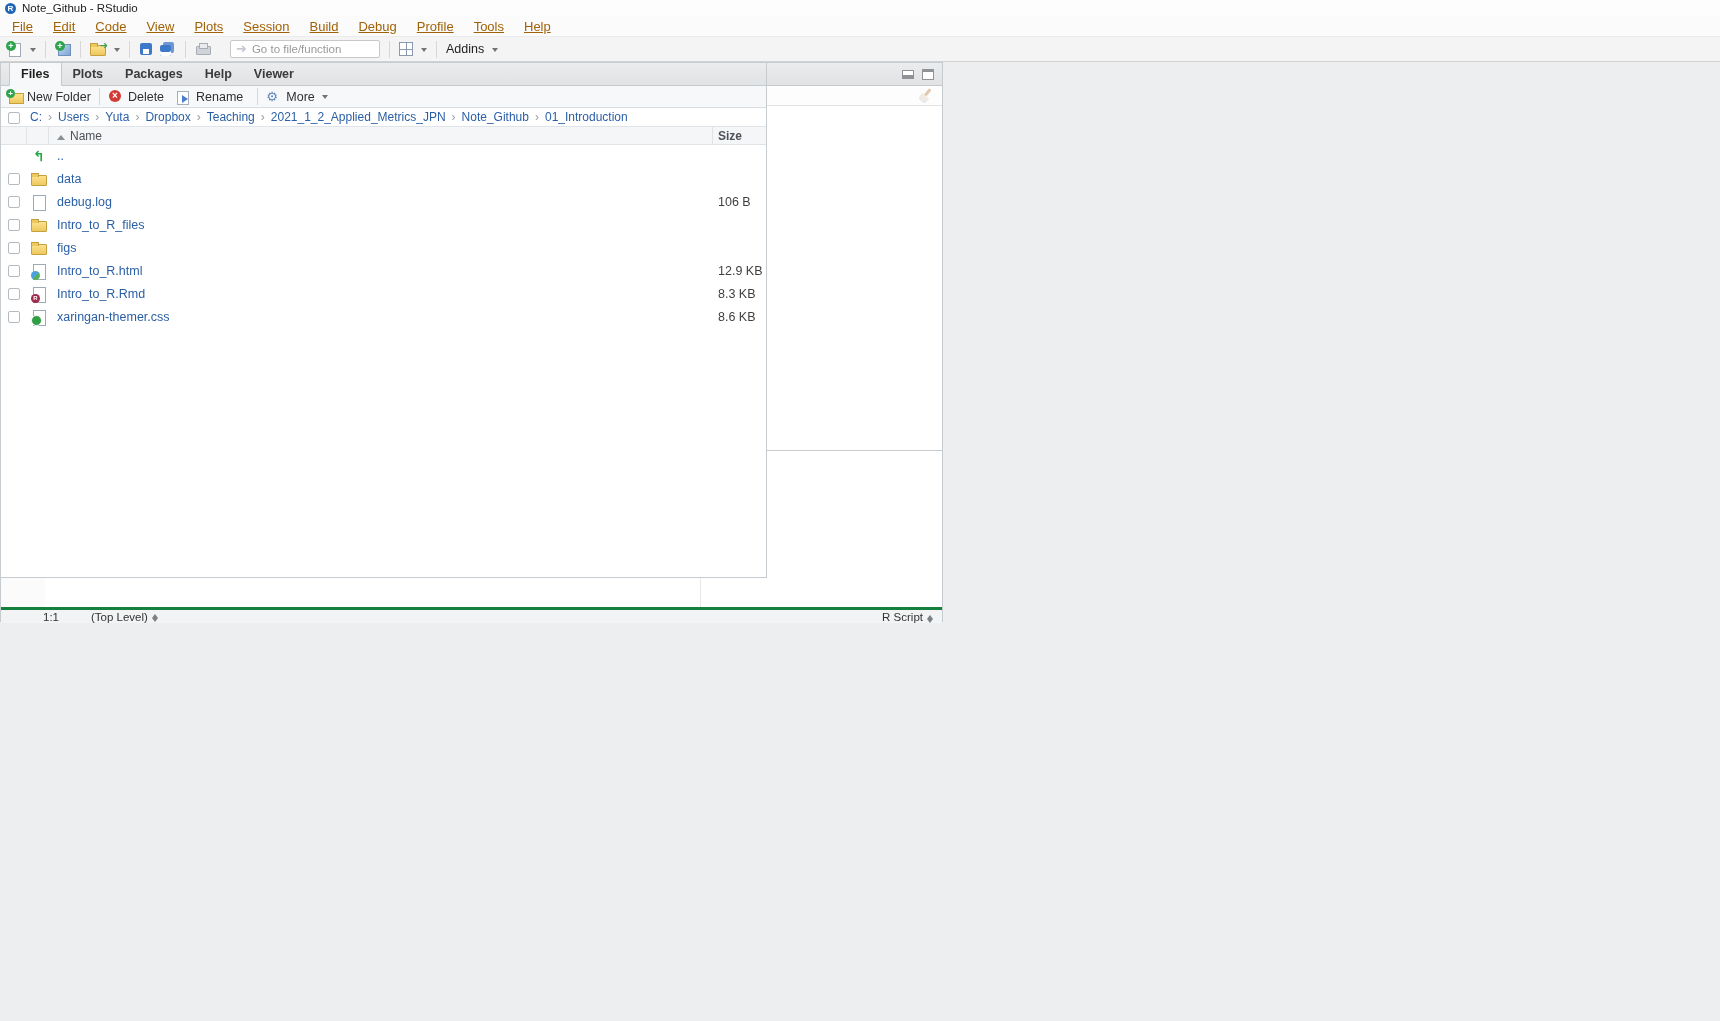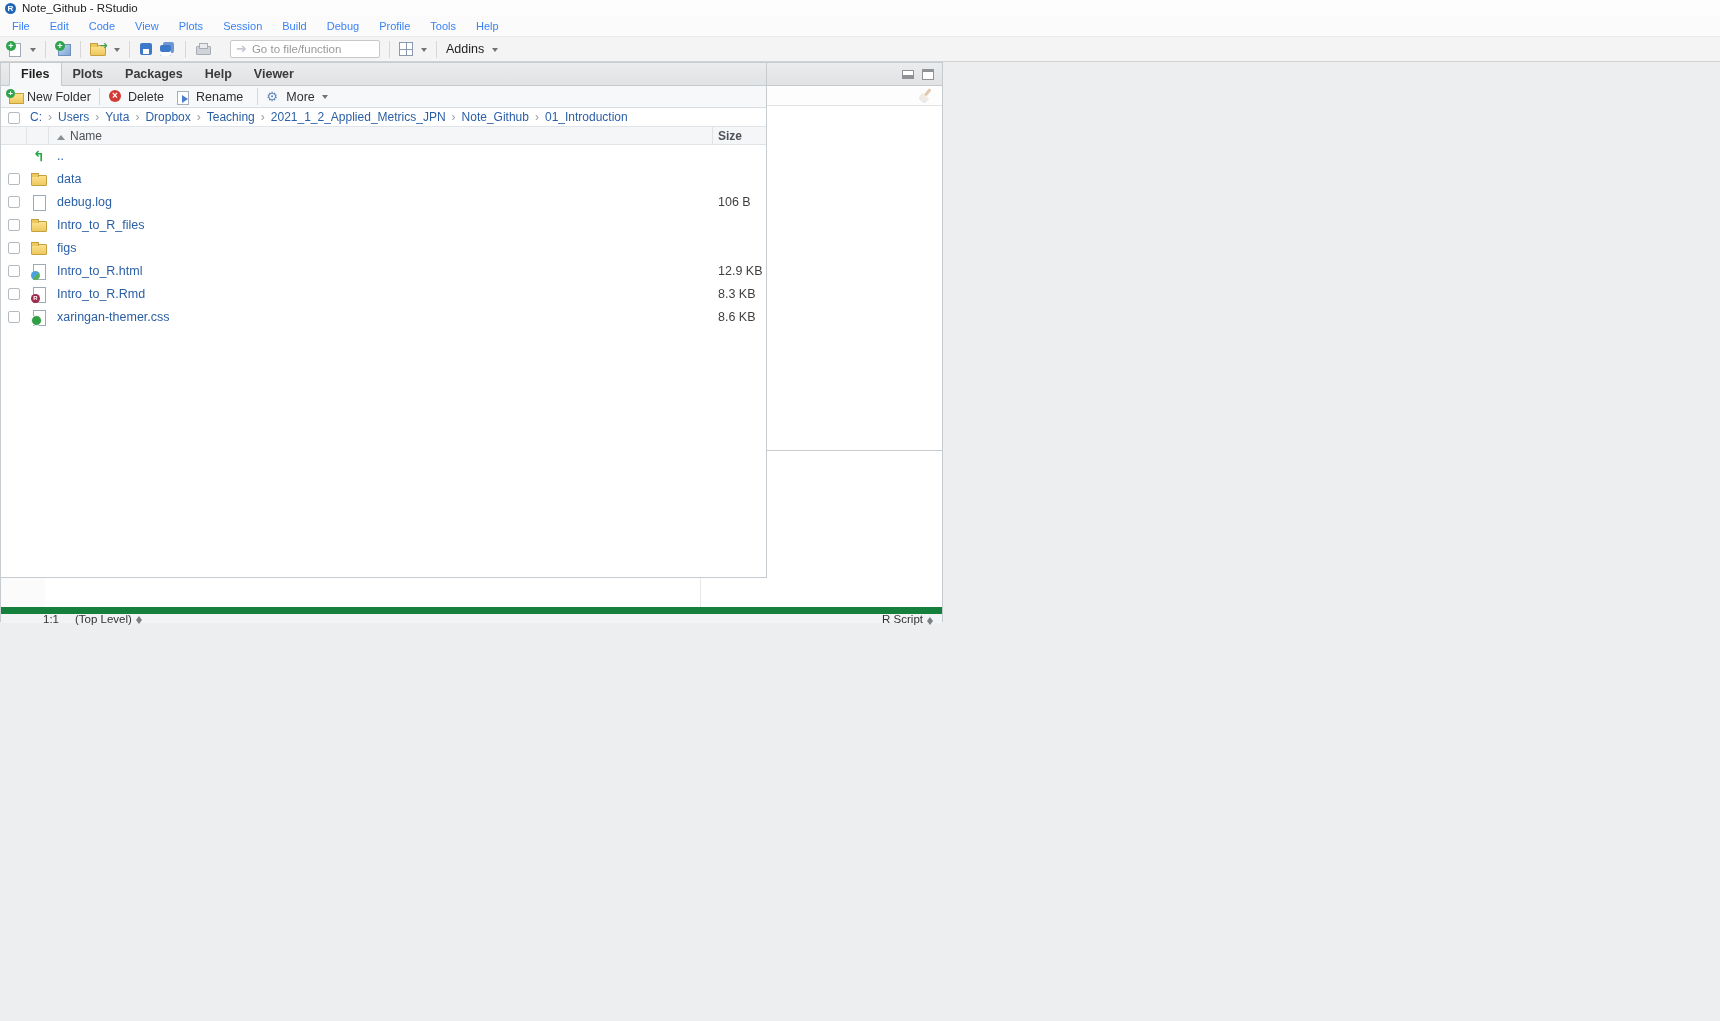--- a/index.html
+++ b/index.html
@@ -3,21 +3,21 @@
 <meta charset="utf-8">
 <style>
   * { margin:0; padding:0; box-sizing:border-box; }
   html,body { width:1720px; height:1021px; overflow:hidden; }
   body { font-family:"Liberation Sans","DejaVu Sans",sans-serif; background:#eceef0; color:#1d1d1d; position:relative; font-size:12.5px; }
 
   
   .titlebar { height:16px; background:#fdfdfd; display:flex; align-items:center; gap:6px; padding-left:5px; font-size:11.5px; color:#222; }
   .rlogo { width:11px; height:11px; border-radius:50%; background:#2266b8; color:#fff; font-size:8px; font-weight:bold; display:flex; align-items:center; justify-content:center; }
   .menubar { height:20px; background:#fbfbfb; display:flex; align-items:center; padding-left:2px; }
-  .menubar .mitem { padding:2px 10px; font-size:11px; color:#3b82f6; cursor:default; }
+  .menubar .mitem { padding:2px 10px; font-size:13px; color:#a16207; cursor:default;text-decoration:underline; }
   .maintoolbar { height:26px; background:#f4f4f4; border-top:1px solid #ececec; border-bottom:1px solid #d2d2d2; display:flex; align-items:center; padding:0 6px; gap:5px; }
   .sep { width:1px; height:17px; background:#d7d7d7; margin:0 4px; flex:none; }
 
   
   .icn { display:inline-block; position:relative; width:16px; height:16px; flex:none; }
   .caret { width:0; height:0; border:3.5px solid transparent; border-top:4.5px solid #6f7478; margin-left:3px; margin-top:4px; display:inline-block; }
   .updown { display:inline-block; width:7px; height:10px; position:relative; margin-left:4px; }
   .updown:before { content:""; position:absolute; left:0; top:0; border:3.5px solid transparent; border-bottom:4px solid #7c8084; }
   .updown:after  { content:""; position:absolute; left:0; bottom:-4px; border:3.5px solid transparent; border-top:4px solid #7c8084; }
 
@@ -85,21 +85,21 @@
   .tab .xclose { display:none; }
   .tab.closable .xclose { display:inline; }
   .panetb { height:22px; background:#f7f8f9; border-bottom:1px solid #dadce0; display:flex; align-items:center; padding:8px 6px; gap:4px; font-size:12.5px; color:#303030; }
   .strip-right { margin-left:auto; display:flex; gap:8px; padding-right:8px; align-items:center; }
 
   
   #source-pane { left:0; top:68; width:943px; height:560px; }
   #editor { position:relative; height:499px; background:#fff; }
   #gutter { position:absolute; left:0; top:0; bottom:0; width:44px; background:#fbfbfb; color:#9d9d9d; font-family:"DejaVu Sans Mono","Liberation Mono",monospace; font-size:12px; text-align:right; padding:4px 12px 0 0; }
   #marginline { position:absolute; left:699px; top:0; bottom:0; width:1px; background:#e7e7e7; }
-  .statusbar { height:16px; background:#f2f3f5; border-top:7px solid #15803d; display:flex; align-items:center; font-size:11.5px; color:#333; padding:0 8px; }
+  .statusbar { height:16px; background:#f2f3f5; border-top:3px solid #15803d; display:flex; align-items:center; font-size:11.5px; color:#333; padding:0 8px; }
 
   
   #console-pane { left:0; top:632; width:943px; height:389px; }
   .pathrow { height:20px; background:#fdfdfd; border-bottom:1px solid #e3e3e3; display:flex; align-items:center; padding:0 8px 0 20px; font-size:12px; color:#4c4c4c; gap:6px; }
   #console-out { padding:10px 0 0 13px; font-family:"DejaVu Sans Mono","Liberation Mono",monospace; font-size:12.6px; line-height:15.35px; color:#1c1c1c; }
   .cline { white-space:pre; height:15.35px; }
   .cprompt { display:flex; align-items:center; height:15.35px; }
   .prompt-char { color:#3366cc; font-weight:bold; margin-right:6px; }
   .cursor { width:1px; height:13px; background:#555; display:inline-block; }
 
@@ -226,21 +226,21 @@
       <span>Source</span>
       <span class="caret"></span>
     </span>
   </div>
   <div id="editor">
     <div id="gutter"><span>1</span></div>
     <div id="marginline"></div>
   </div>
   <div class="statusbar">
     <span style="margin-left:34px;">1:1</span>
-    <span style="margin-left:16px; display:flex; align-items:flex-start;">
+    <span style="margin-left:32px; display:flex; align-items:flex-start;">
       <span>(Top Level)</span>
       <span class="updown"></span>
     </span>
     <span style="margin-left:auto; display:flex; align-items:center;">
       <span>R Script</span>
       <span class="updown"></span>
     </span>
   </div>
 </div>
 

